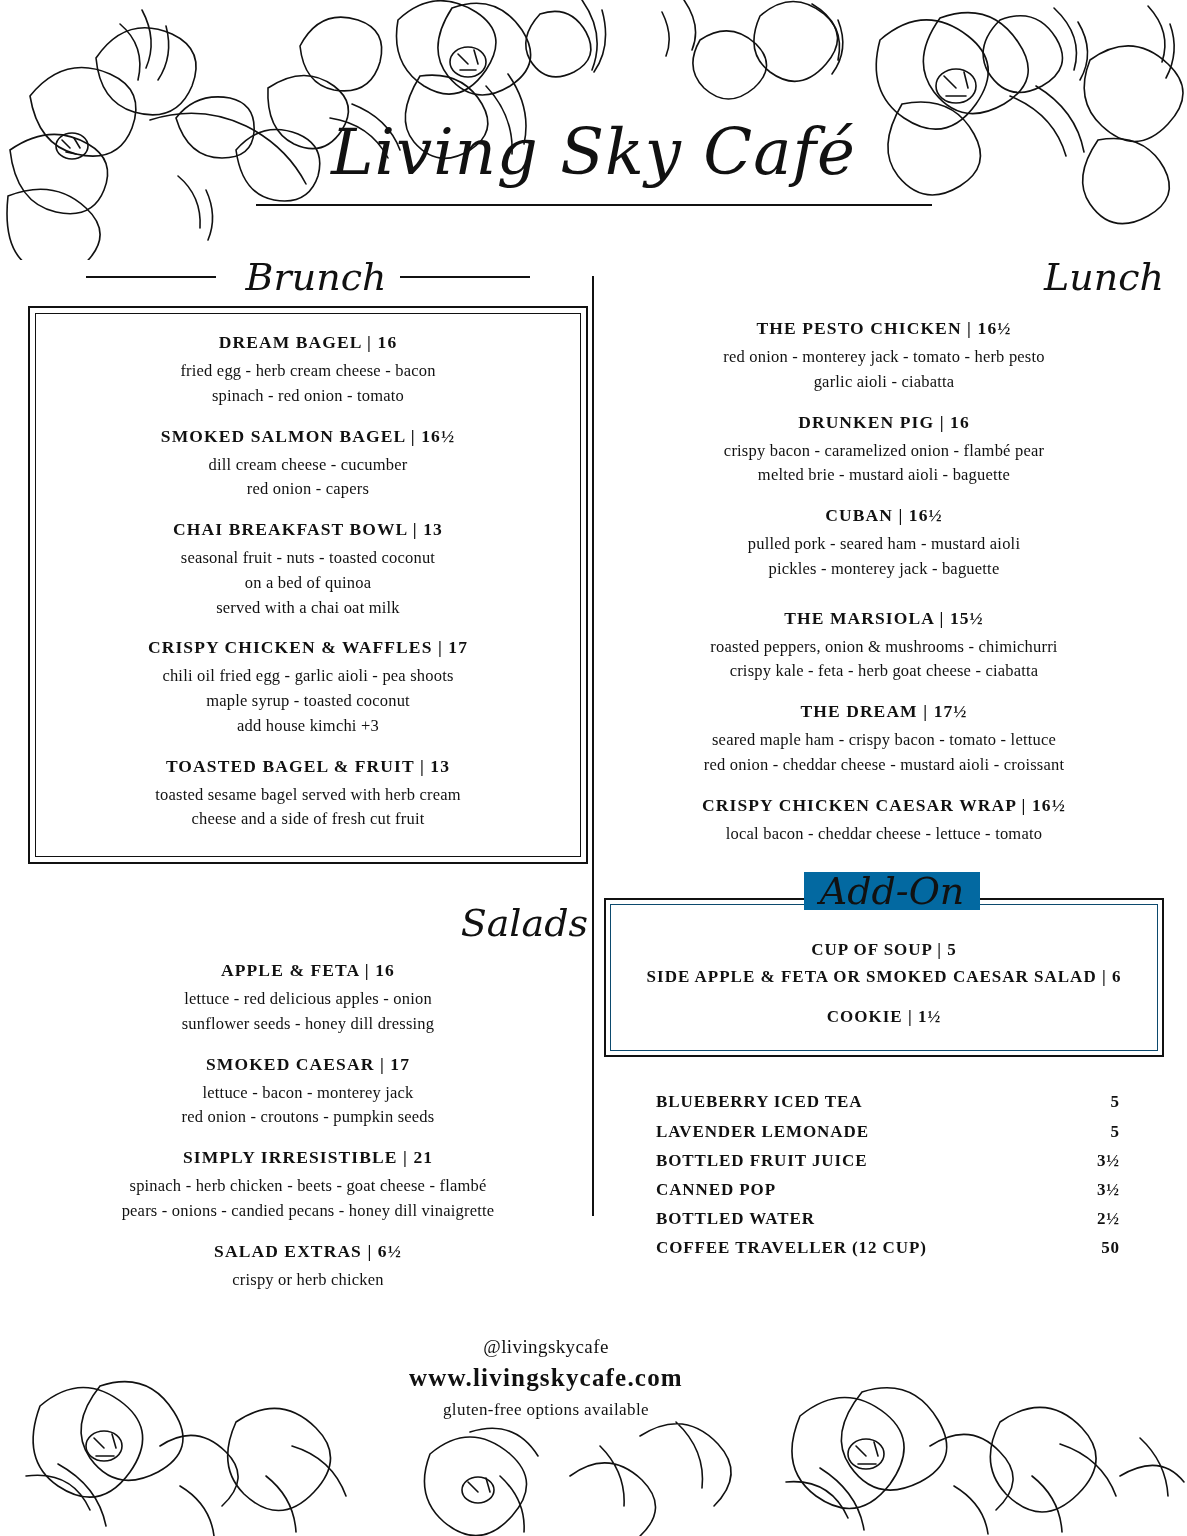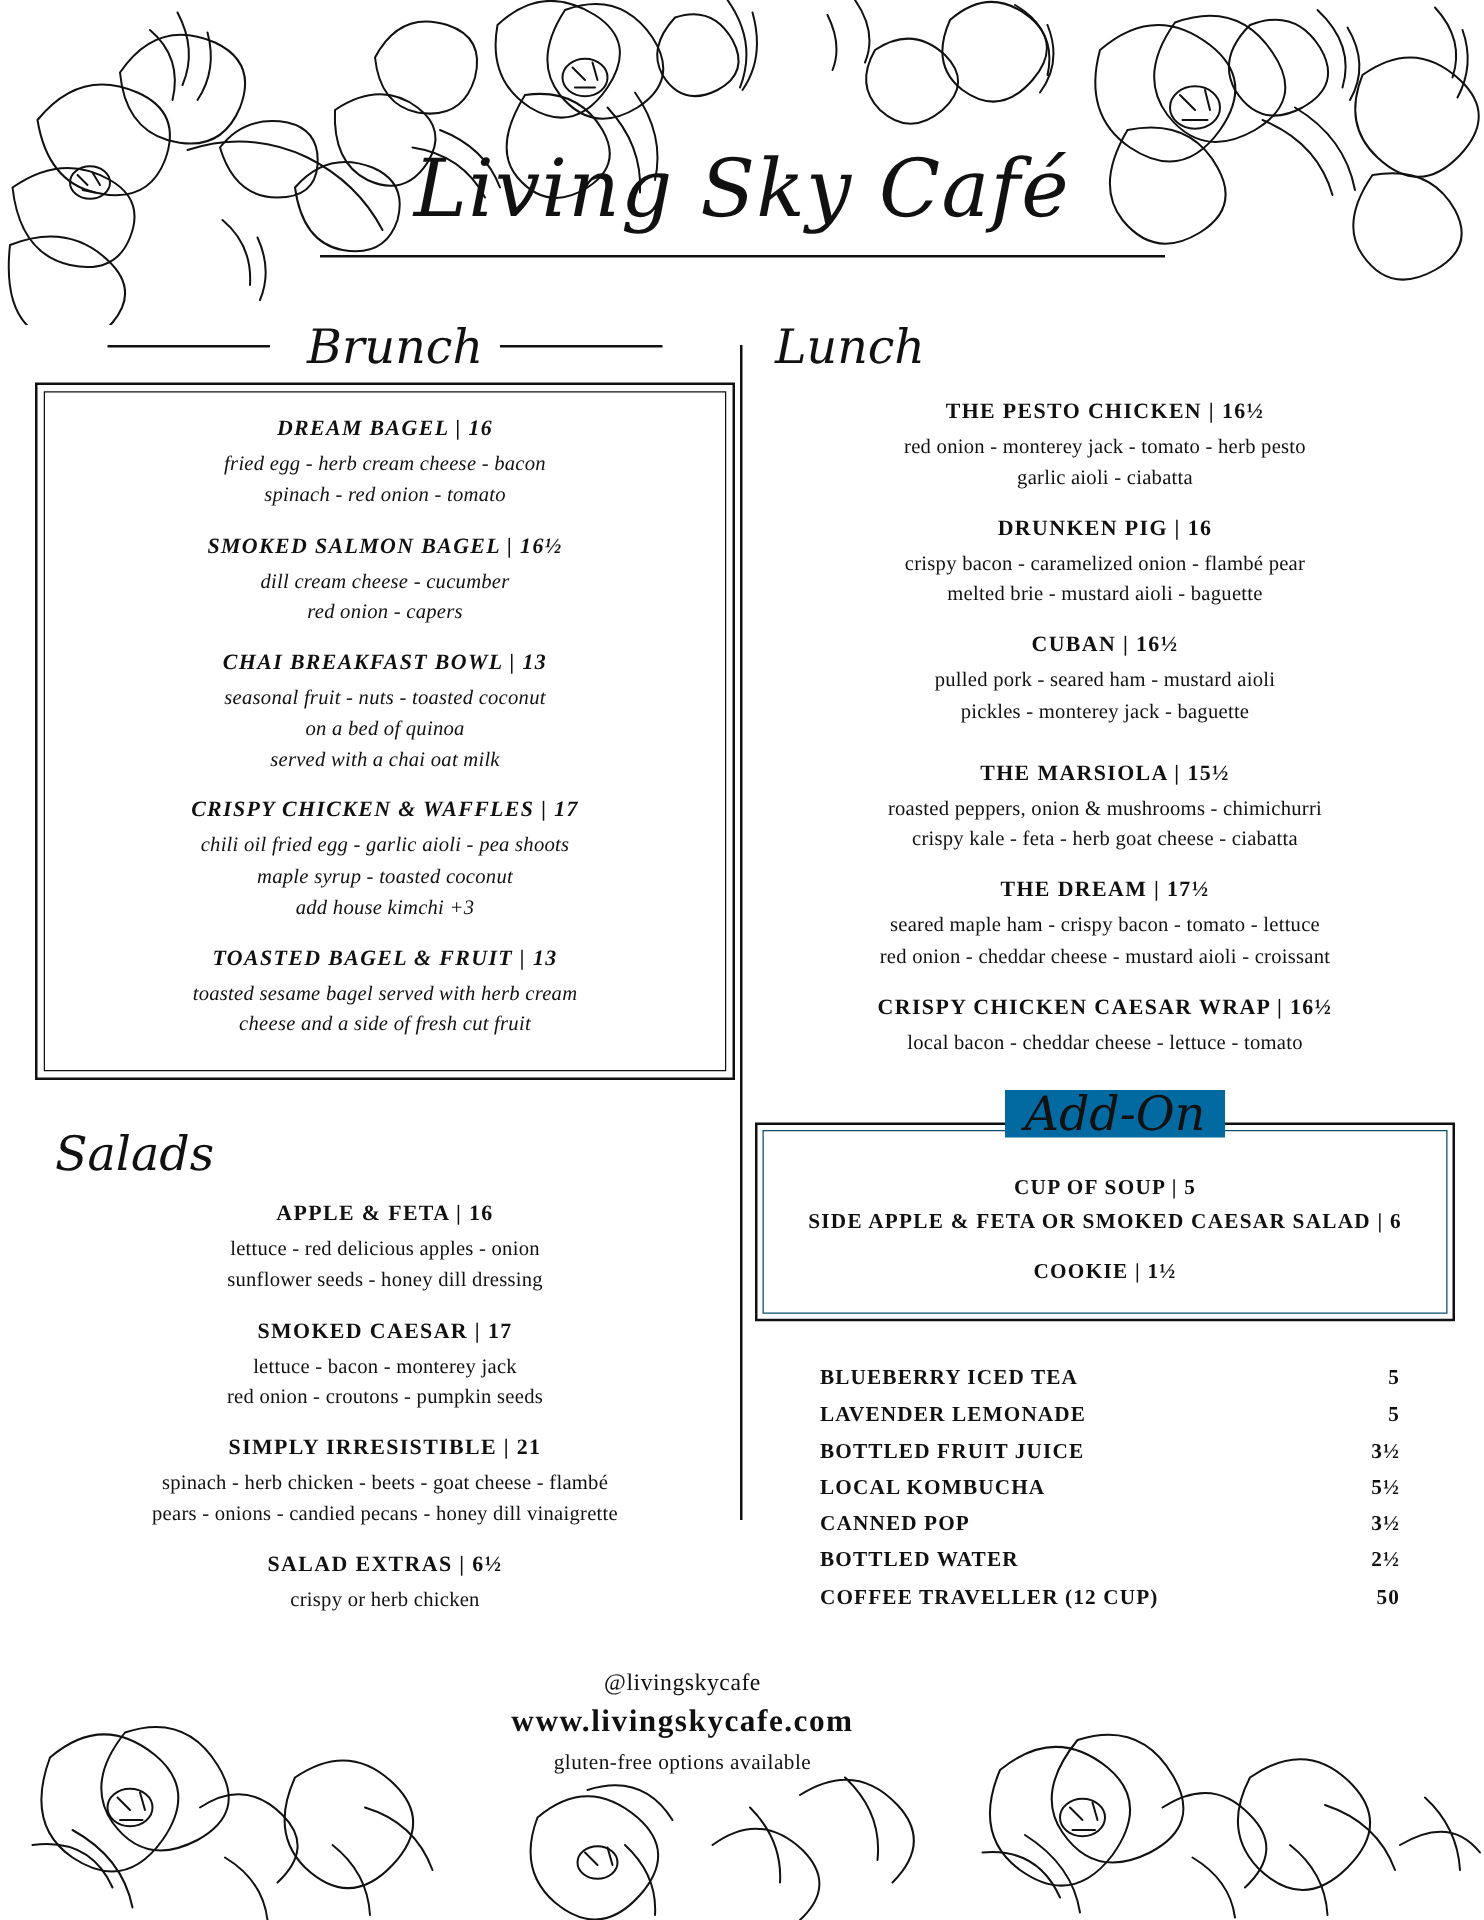--- a/index.html
+++ b/index.html
@@ -81,21 +81,21 @@
     width: 2px;
     height: 940px;
     background: #111;
   }
 
   
   .script-head {
     font-family: "DejaVu Serif", serif;
     font-style: italic;
     font-size: 38px;
-    text-align: left;
+    text-align: right;
     line-height: 1;
     font-weight: 400;
     margin-left: 16px;
   }
 
   
   .head-rules {
     display: flex;
     align-items: center;
     justify-content: center;
@@ -110,21 +110,20 @@
   }
 
   
   .frame {
     border: 2px solid #111;
     padding: 5px;
   }
   .frame-inner {
     border: 1px solid #111;
     padding: 18px 20px 24px 20px;
-    font-style: italic;
   }
 
   
   .item {
     text-align: center;
     margin-bottom: 17px;
   }
   .item:last-child { margin-bottom: 0; }
   .item-name {
     font-family: "Liberation Serif", serif;
@@ -395,24 +394,20 @@
       </div>
       <div class="drink-row">
         <span>LAVENDER LEMONADE</span>
         <span class="drink-price">5</span>
       </div>
       <div class="drink-row">
         <span>BOTTLED FRUIT JUICE</span>
         <span class="drink-price">3½</span>
       </div>
       <div class="drink-row">
-        <span>LOCAL KOMBUCHA</span>
-        <span class="drink-price">5½</span>
-      </div>
-      <div class="drink-row">
         <span>CANNED POP</span>
         <span class="drink-price">3½</span>
       </div>
       <div class="drink-row">
         <span>BOTTLED WATER</span>
         <span class="drink-price">2½</span>
       </div>
       <div class="drink-row">
         <span>COFFEE TRAVELLER (12 CUP)</span>
         <span class="drink-price">50</span>

